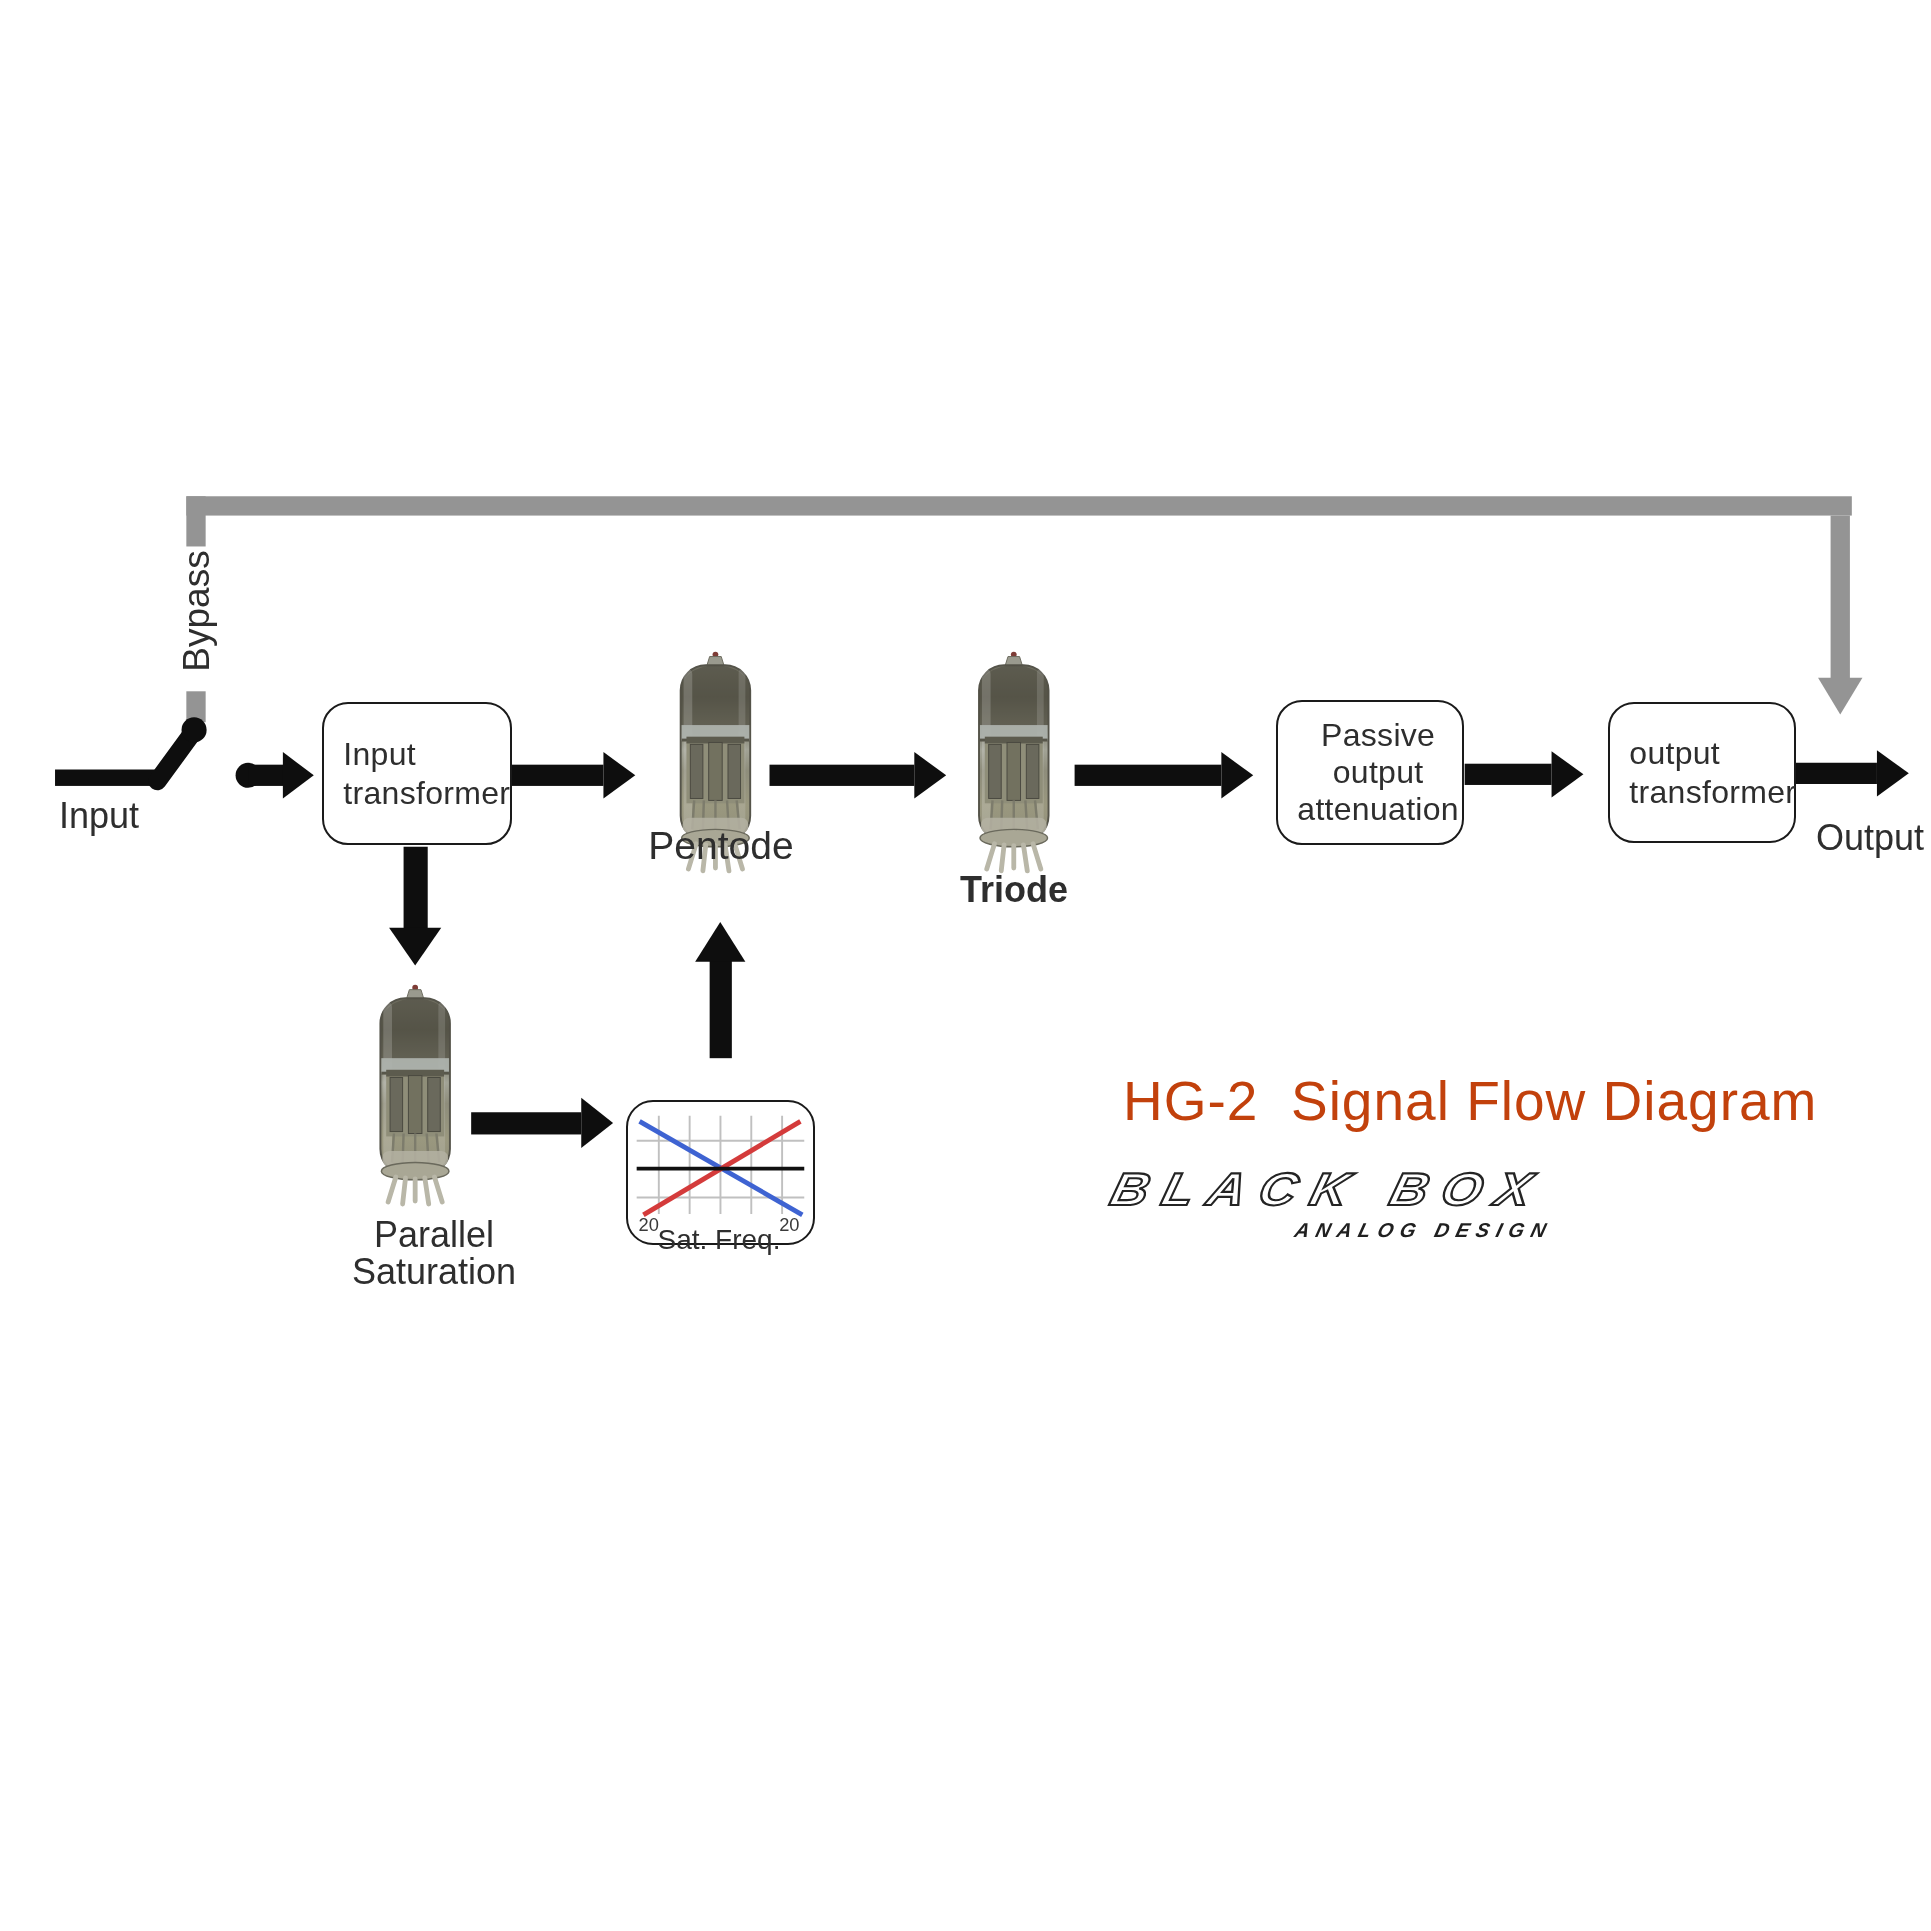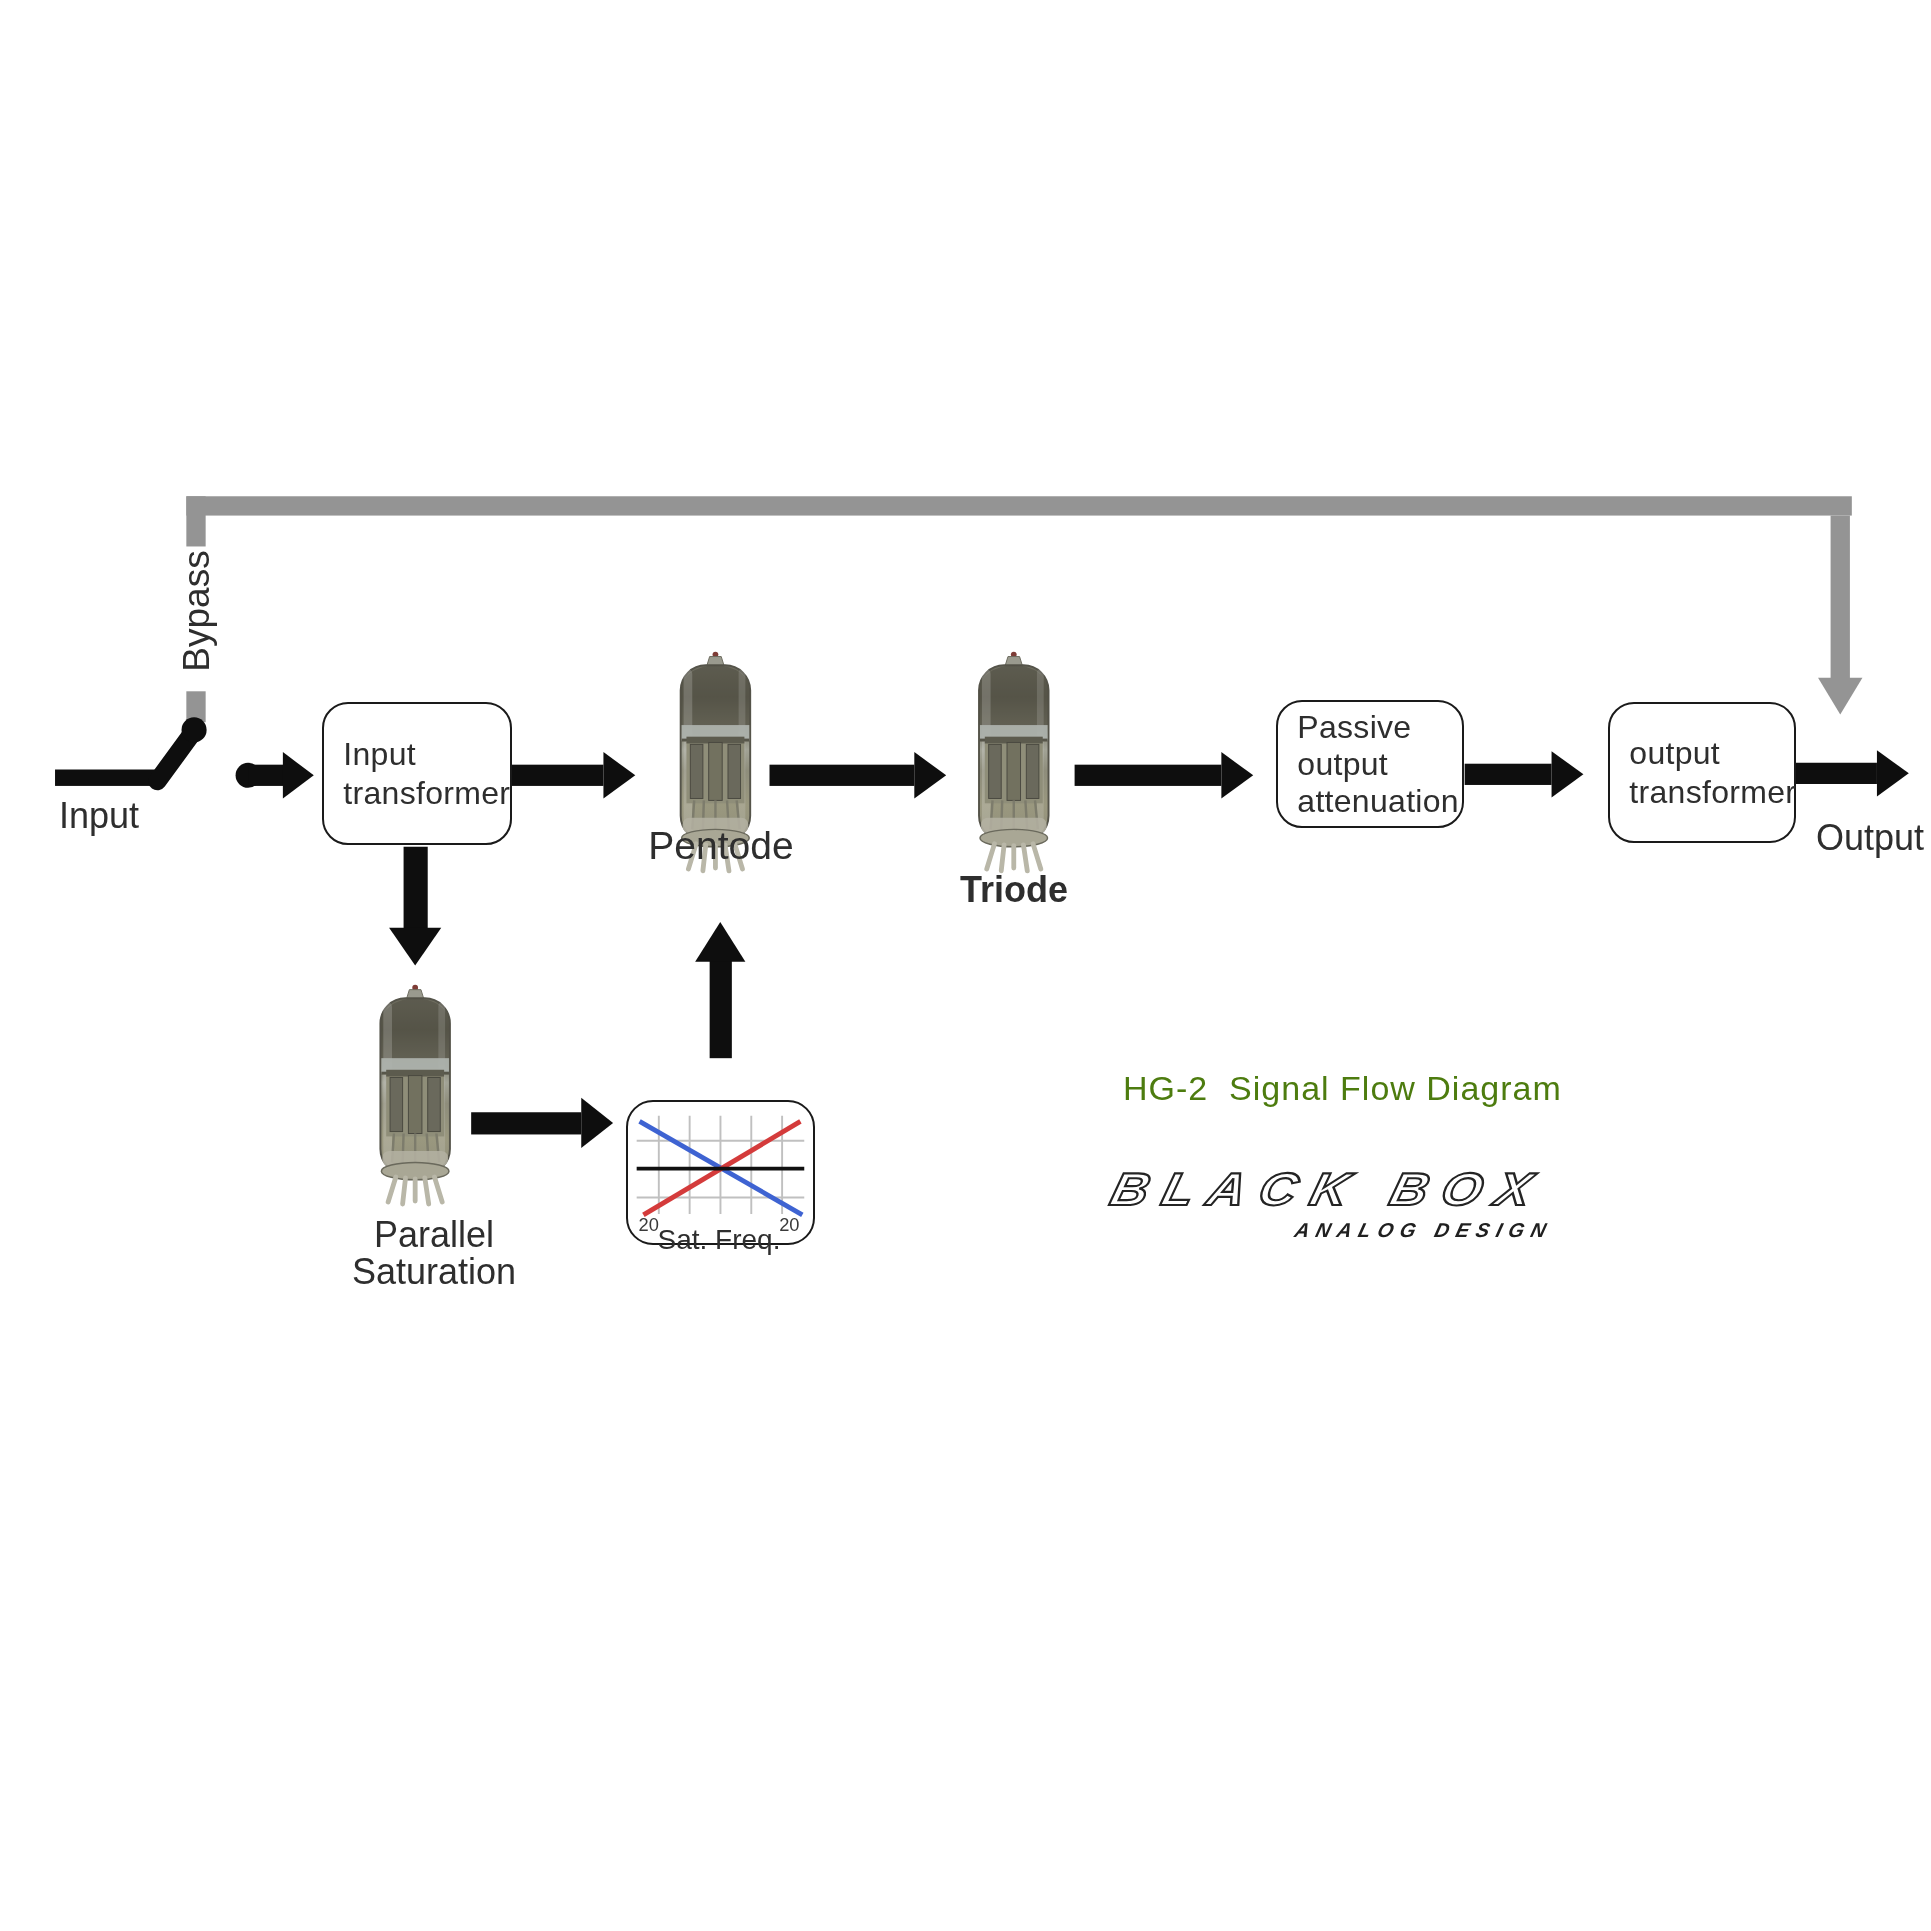--- a/index.html
+++ b/index.html
@@ -24,21 +24,21 @@
   .label { position:absolute; color:var(--text,#2e2e2e); }
   .ctr   { transform:translate(-50%,-50%); text-align:center; white-space:nowrap; }
 
   #bypass-label {
     left:197px; top:611px; font-size:37px;
     transform:translate(-50%,-50%) rotate(-90deg); white-space:nowrap;
   }
 
   #title {
     position:absolute; left:1123px; top:1069px;
-    font-size:34px; letter-spacing:1px; color:#4d7c0f; white-space:pre;
+    font-size:55px; letter-spacing:1px; color:#c2410c; white-space:pre;
   }
 
   
   #logo { position:absolute; left:1014px; top:1162px; width:538px; text-align:right; }
   #logo-main {
     display:inline-block; transform:skewX(-14deg) scaleX(1.12); transform-origin:100% 50%;
     font-style:italic; font-weight:bold; font-size:46px; letter-spacing:12.6px;
     color:#ffffff; -webkit-text-stroke:2.1px #242424; padding-right:5.8px; white-space:pre;
   }
   #logo-sub {
@@ -176,21 +176,21 @@
         <use href="#tube"></use>
       </g>
     <g transform="translate(380,1016)">
         <use href="#tube"></use>
       </g>
   </svg>
 
   <div class="node" style="left:322px; top:702px; width:190px; height:143px;">Input
 transformer</div>
 
-  <div class="node" style="left:1276px; top:700px; width:188px; height:128px; line-height:37px;">Passive
+  <div class="node" style="left:1276px; top:700px; width:188px; height:145px; line-height:37px;text-align:center;">Passive
 output
 attenuation</div>
 
   <div class="node" style="left:1608px; top:702px; width:188px; height:141px;">output
 transformer</div>
 
   <div id="satfreq-box">
     <svg width="183" height="139" viewBox="0 0 190 144">
       <g>
         <line class="grid-line" x1="32" y1="14" x2="32" y2="116"></line>

